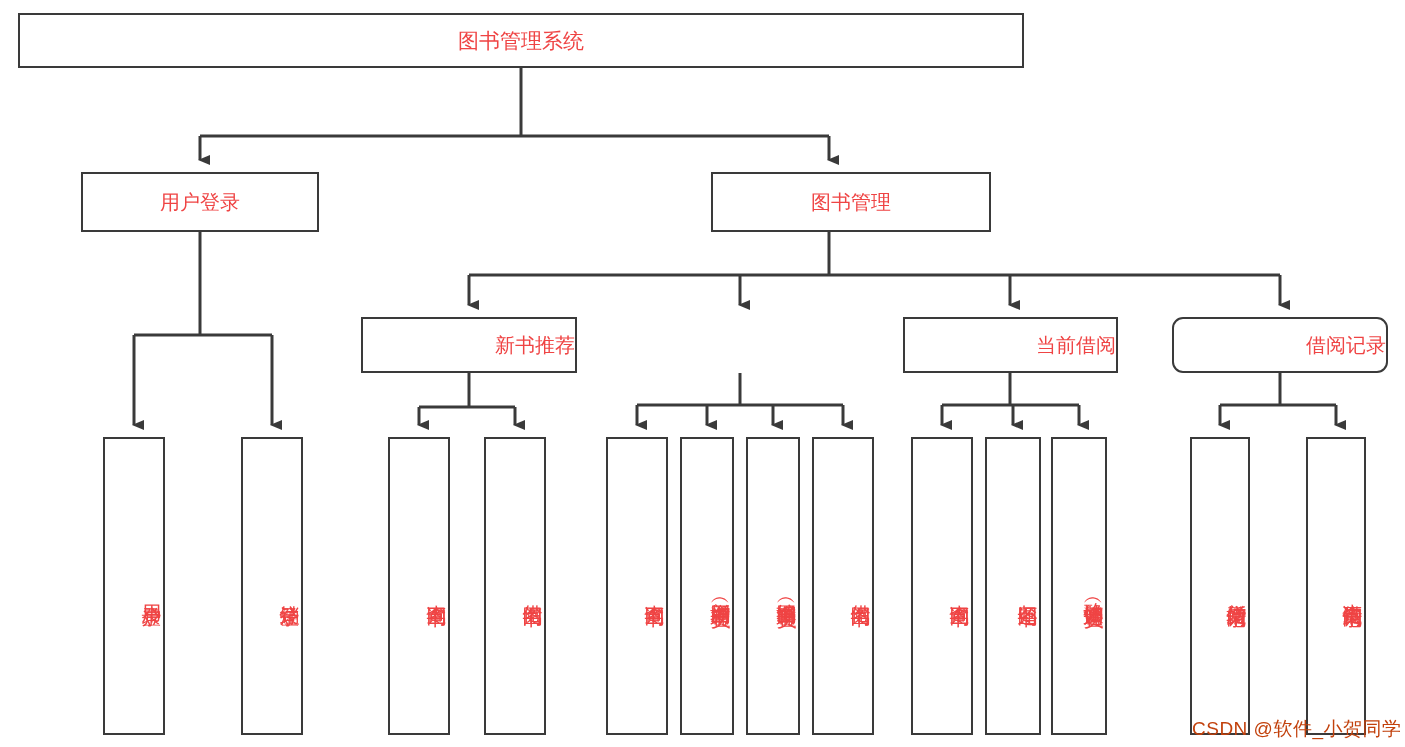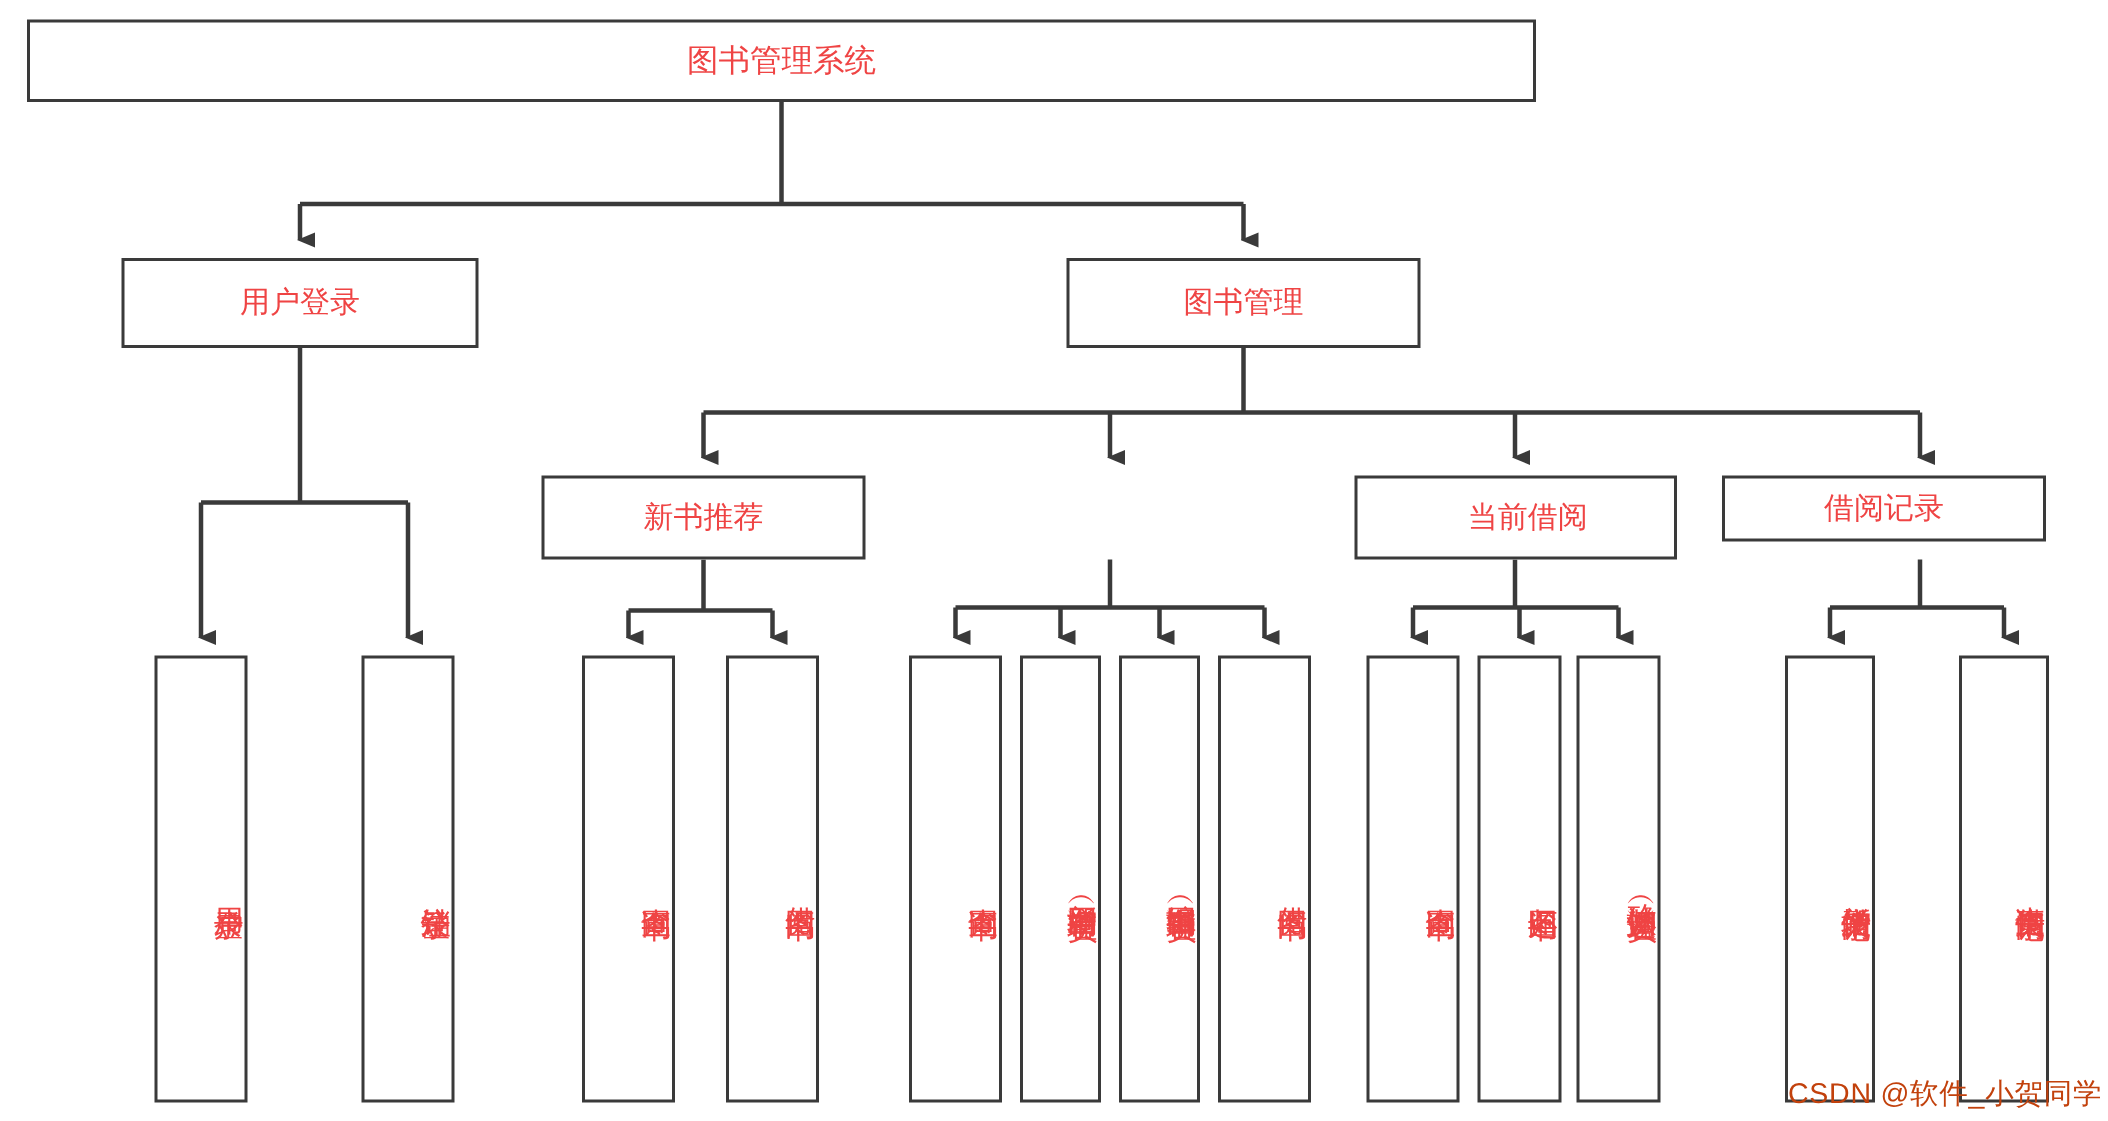--- a/index.html
+++ b/index.html
@@ -39,20 +39,21 @@
     line-height: 1.12;
   }
   .node.root {
     font-size: 21px;
   }
   .node.level2 {
     font-size: 20px;
   }
   .node.level3 {
     font-size: 20px;
+    justify-content: flex-end;
   }
   .node.leaf {
     font-size: 20px;
     writing-mode: vertical-rl;
     text-orientation: upright;
     align-items: flex-start;
     justify-content: center;
     padding-top: 10px;
     letter-spacing: 1px;
   }
@@ -117,31 +118,31 @@
       </g>
   </svg>
 
   <div class="node root" style="left: 18px; top: 13px; width: 1006px; height: 55px;">
     <span class="label">图书管理系统</span>
   </div>
 
   <div class="node level2" style="left: 81px; top: 172px; width: 238px; height: 60px;">
     <span class="label">用户登录</span>
   </div>
-  <div class="node level2" style="left: 711px; top: 172px; width: 236px; height: 60px;">
+  <div class="node level2" style="left: 711px; top: 172px; width: 280px; height: 60px;">
     <span class="label">图书管理</span>
   </div>
 
   <div class="node level3" style="left: 361px; top: 317px; width: 216px; height: 56px;">
     <span class="label">新书推荐</span>
   </div>
   <div class="node level3" style="left: 903px; top: 317px; width: 215px; height: 56px; padding-left: 16px;">
     <span class="label">当前借阅</span>
   </div>
-  <div class="node level3" style="left: 1148px; top: 317px; width: 216px; height: 44px;">
+  <div class="node level3" style="left: 1172px; top: 317px; width: 216px; height: 56px; border-radius: 11px;">
     <span class="label">借阅记录</span>
   </div>
 
   <div class="node leaf" style="left: 103px; top: 437px; width: 62px; height: 298px;">
     <span class="label">用户登录</span>
   </div>
   <div class="node leaf" style="left: 241px; top: 437px; width: 62px; height: 298px;">
     <span class="label">注销登录</span>
   </div>
   <div class="node leaf" style="left: 388px; top: 437px; width: 62px; height: 298px;">

